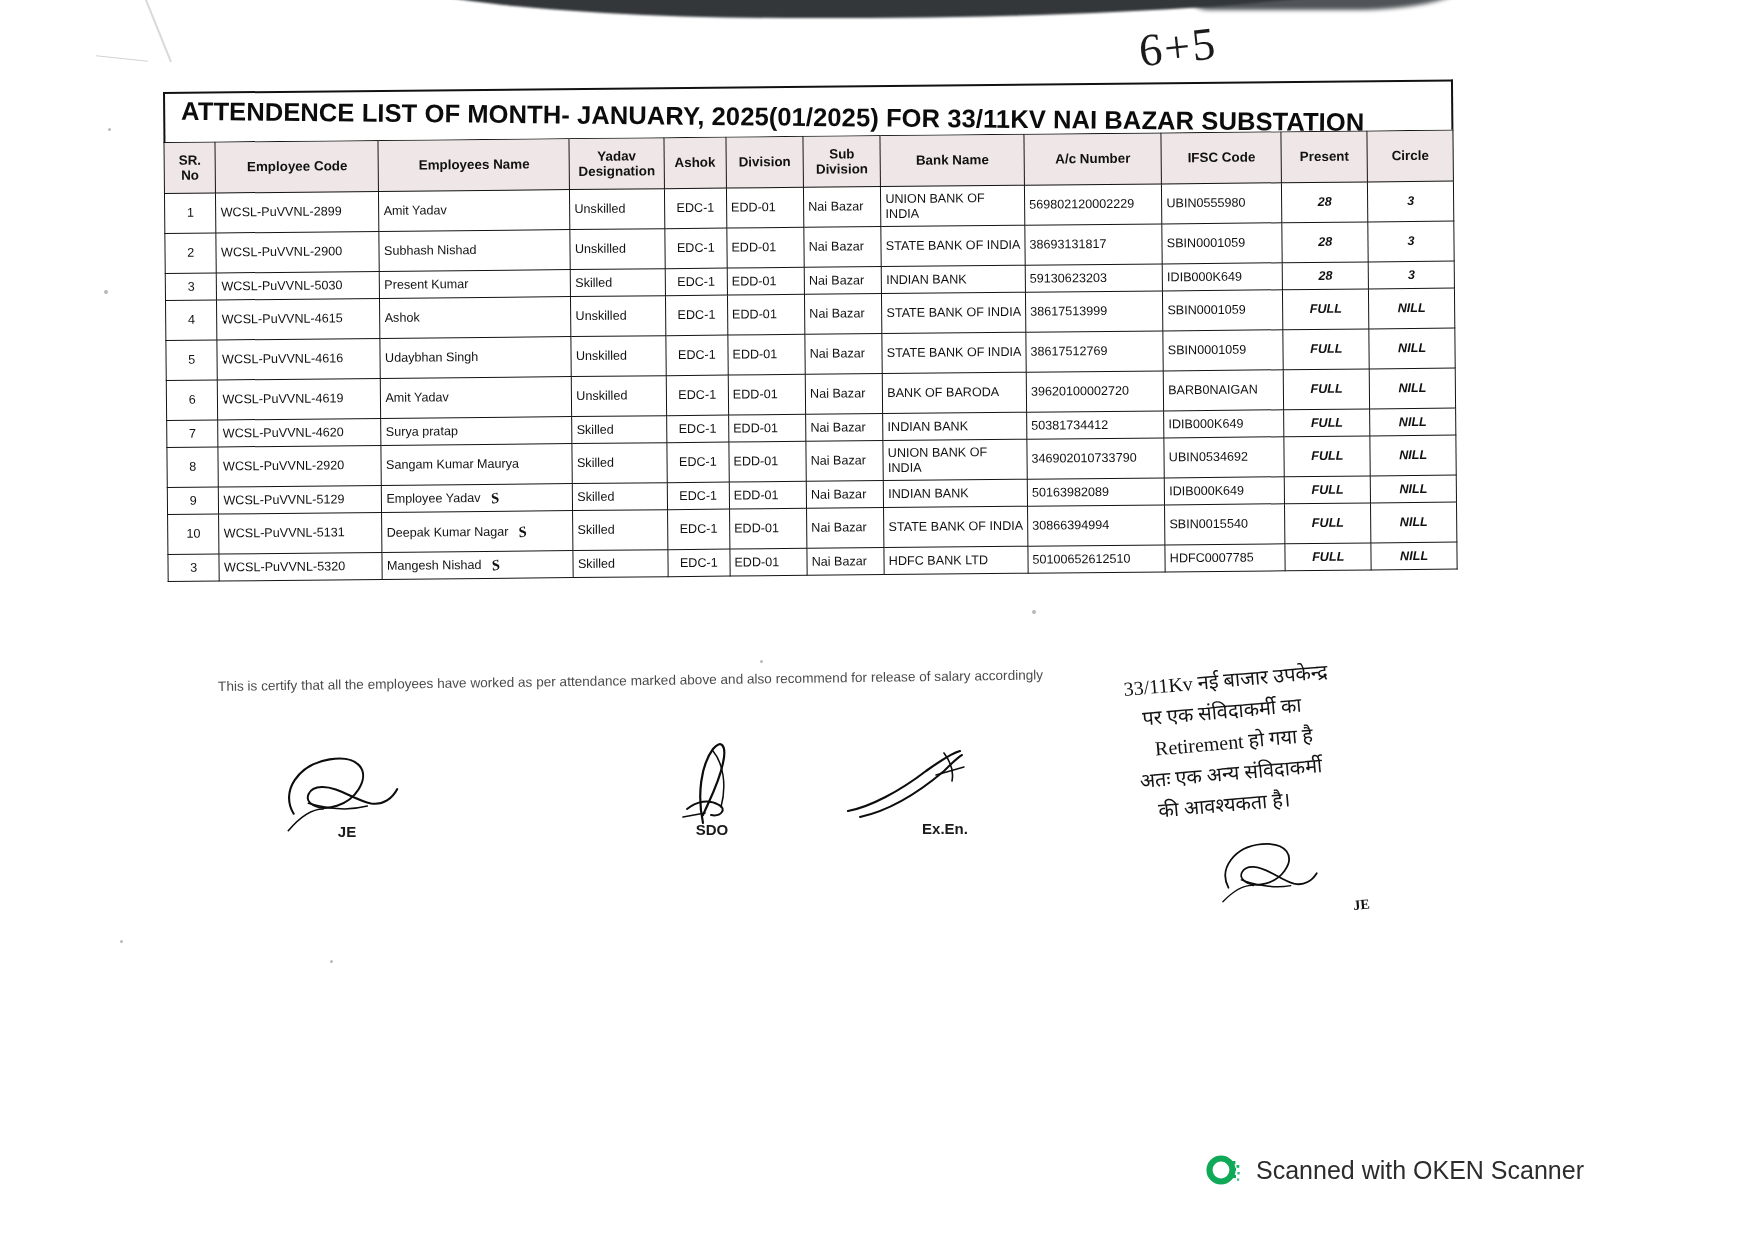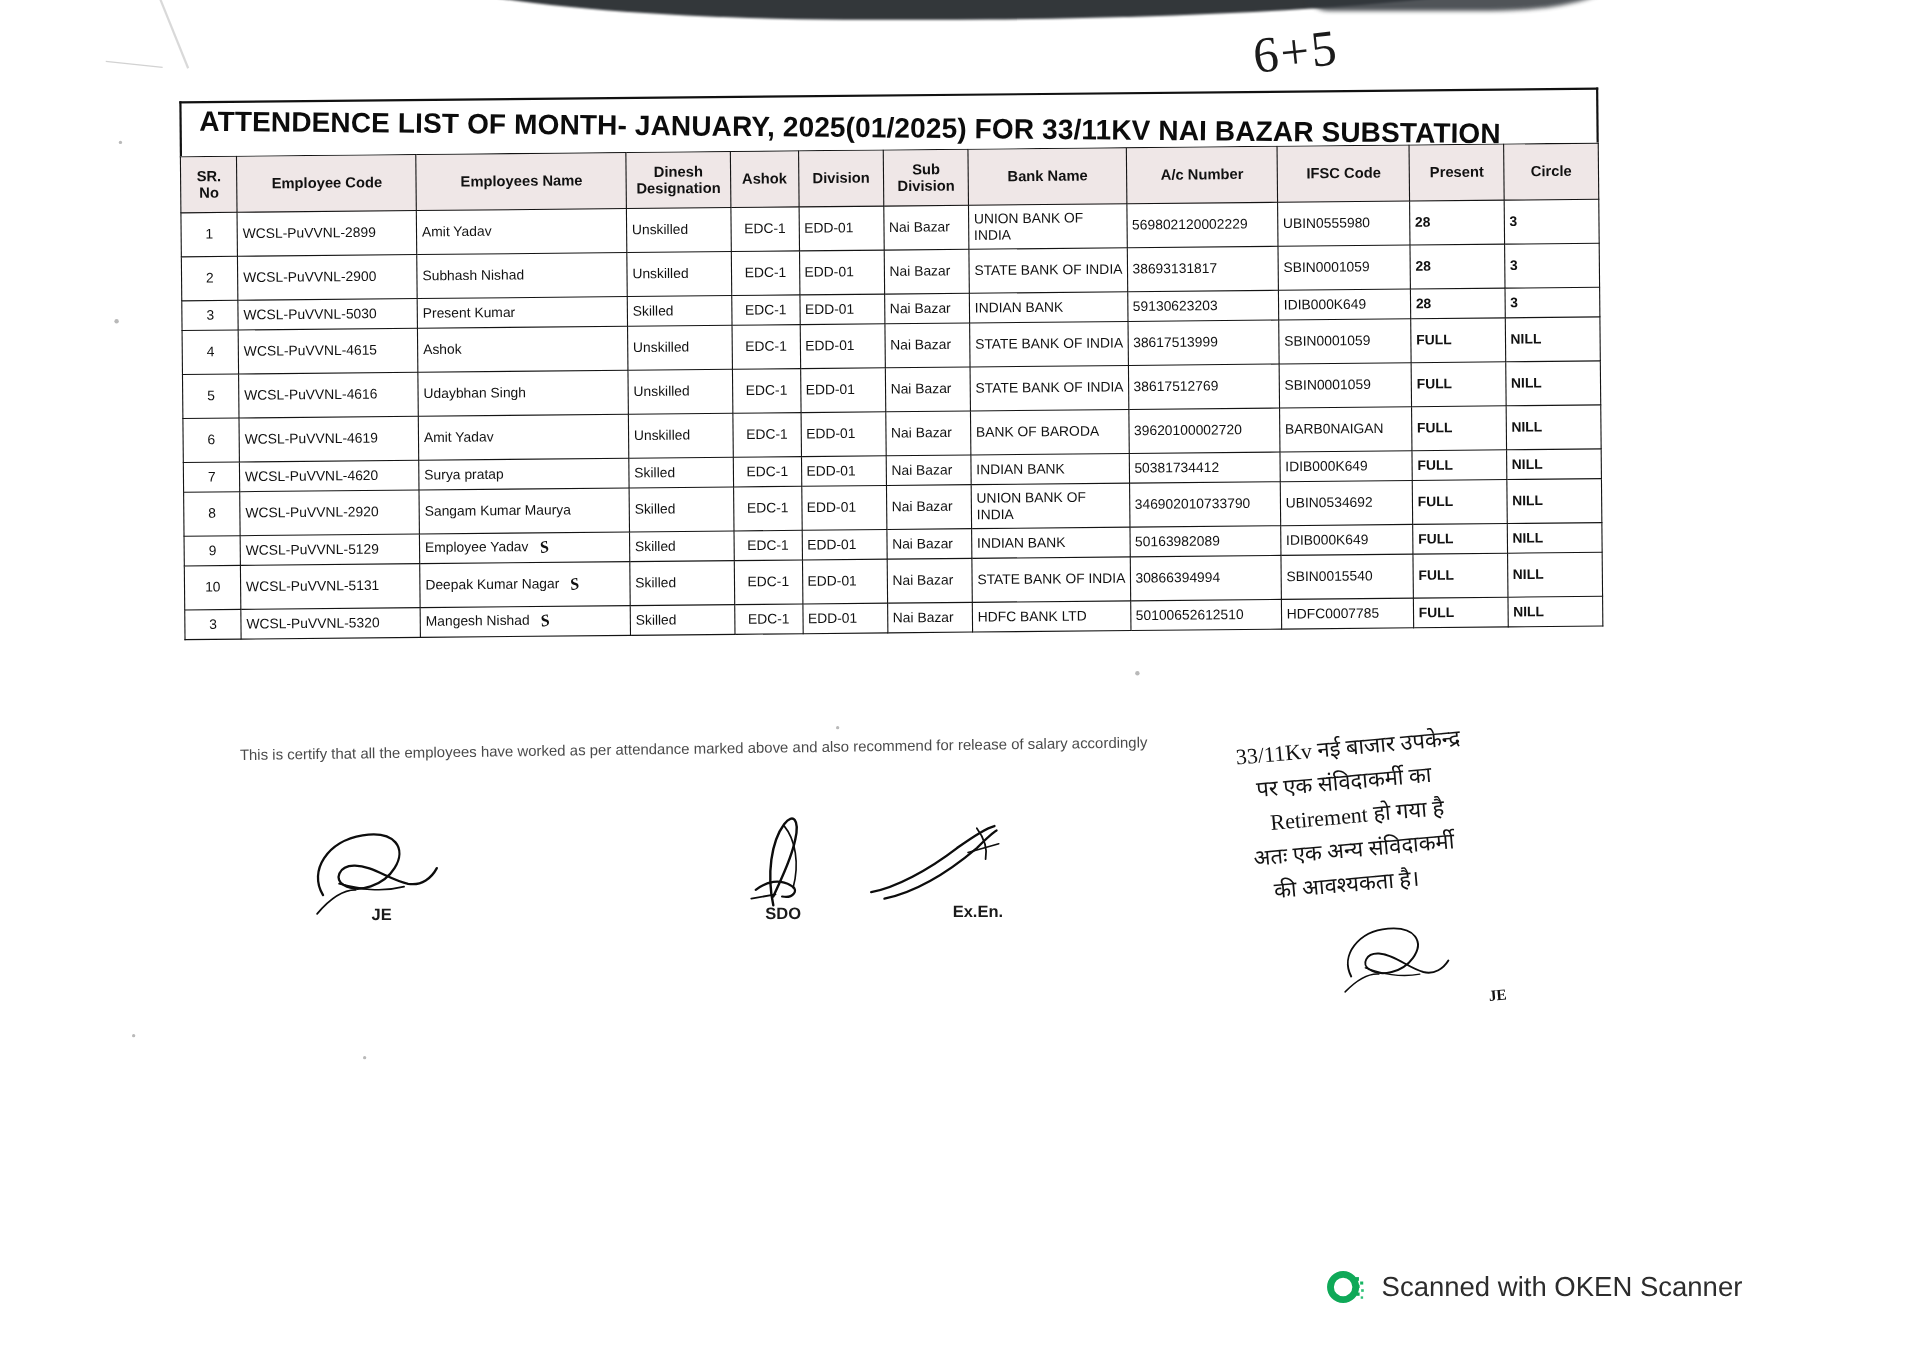--- a/index.html
+++ b/index.html
@@ -86,21 +86,21 @@
   }
   table.att thead th{
     background:#efe7e7;
     font-weight:700;
     text-align:center;
     font-size:13.4px;
     height:46px;
   }
   td.c{text-align:center;}
   td.num{text-align:center;font-size:13.2px;vertical-align:top;padding-top:1px;}
-  td.bold{font-weight:700;text-align:left;font-size:14.4px;}
+  td.bold{font-weight:700;text-align:center;font-size:14.4px;font-style:italic;}
   tr.r{height:40px;}
   tr.rs{height:27px;}
   td.btm{vertical-align:bottom;}
   td.top{vertical-align:top;}
   .nameCell{position:relative;}
   .sig-scribble{
     display:inline-block;margin-left:10px;
     font-family:"Liberation Serif", serif;
     font-size:15px;font-weight:700;font-style:italic;
     transform:rotate(-12deg);
@@ -188,21 +188,21 @@
       <col style="width:112px">
       <col style="width:80px">
       <col style="width:80px">
     </colgroup>
     <thead>
       <tr>
         <th>SR. No</th>
         <th>Employee Code</th>
         <th>Employees Name</th>
         <th>
-          <span>Dinesh</span><br>
+          <span>Yadav</span><br>
           <span>Designation</span>
         </th>
         <th>Ashok</th>
         <th>Division</th>
         <th>
           <span>Sub</span><br>
           <span>Division</span>
         </th>
         <th>Bank Name</th>
         <th>A/c Number</th>
@@ -388,21 +388,21 @@
     <svg width="110" height="95" viewBox="0 0 110 95">
       <path d="M46 88 C 40 60, 44 30, 56 14 C 64 4, 70 10, 66 28 C 62 48, 52 66, 46 80" fill="none" stroke="#0d0d0d" stroke-width="2.2" stroke-linecap="round"></path>
       <path d="M56 16 C 66 28, 70 50, 64 72" fill="none" stroke="#0d0d0d" stroke-width="1.5" stroke-linecap="round"></path>
       <path d="M30 74 C 40 66, 52 64, 62 70 C 70 74, 64 82, 54 80" fill="none" stroke="#0d0d0d" stroke-width="2" stroke-linecap="round"></path>
       <path d="M26 82 L 48 78" fill="none" stroke="#0d0d0d" stroke-width="1.6" stroke-linecap="round"></path>
     </svg>
   </div>
   <div class="sig-label" style="margin-top:-12px;">SDO</div>
 </div>
 
-<div class="sigblock" style="left:764px;top:745px;width:190px;">
+<div class="sigblock" style="left:820px;top:745px;width:190px;">
   <div class="sig-ink">
     <svg width="150" height="80" viewBox="0 0 150 80">
       <path d="M8 66 C 30 62, 60 46, 86 26 C 100 16, 112 8, 120 6" fill="none" stroke="#0d0d0d" stroke-width="2.2" stroke-linecap="round"></path>
       <path d="M20 72 C 48 66, 78 48, 104 26 C 112 18, 118 12, 122 10" fill="none" stroke="#0d0d0d" stroke-width="2" stroke-linecap="round"></path>
       <path d="M104 8 C 110 16, 114 26, 112 36" fill="none" stroke="#0d0d0d" stroke-width="1.6" stroke-linecap="round"></path>
       <path d="M96 30 L 124 22" fill="none" stroke="#0d0d0d" stroke-width="1.4" stroke-linecap="round"></path>
     </svg>
   </div>
   <div class="sig-label" style="margin-top:-8px;margin-left:60px;">Ex.En.</div>
 </div>

